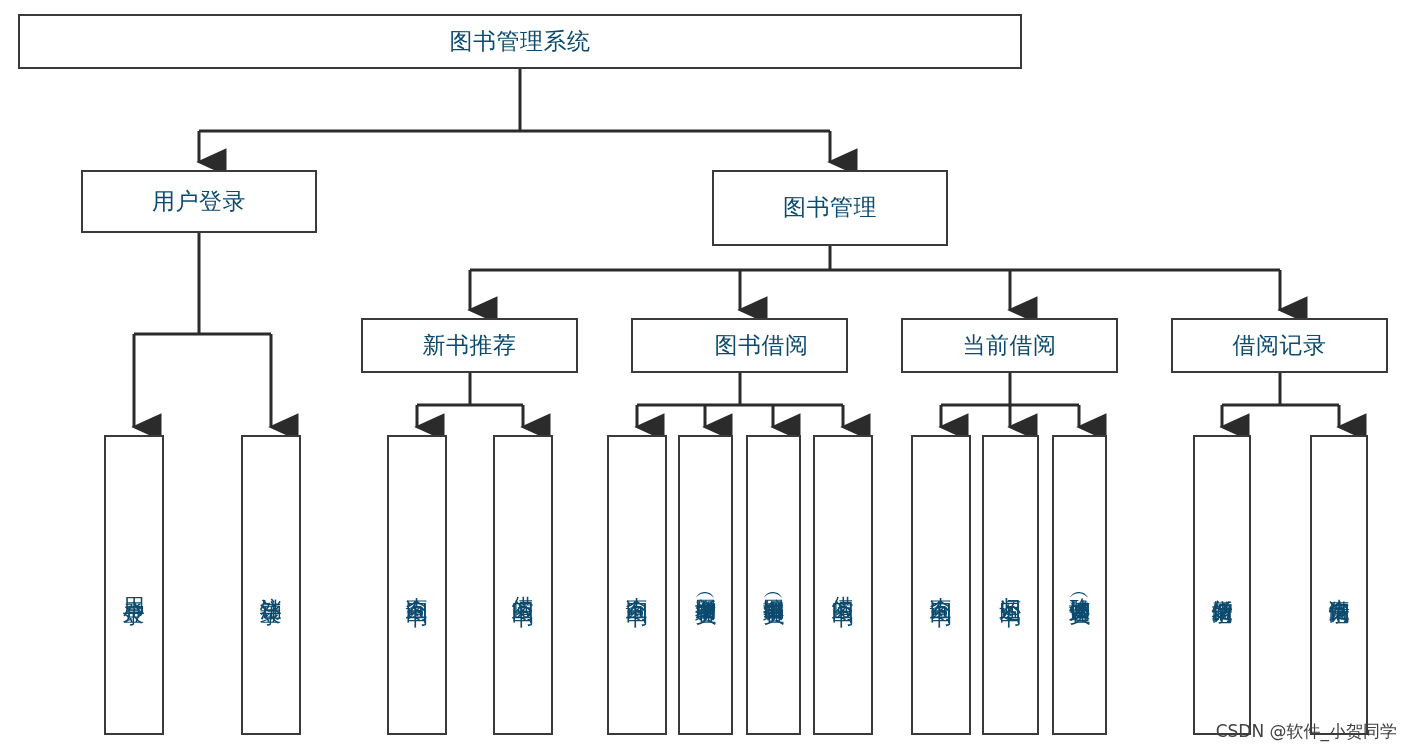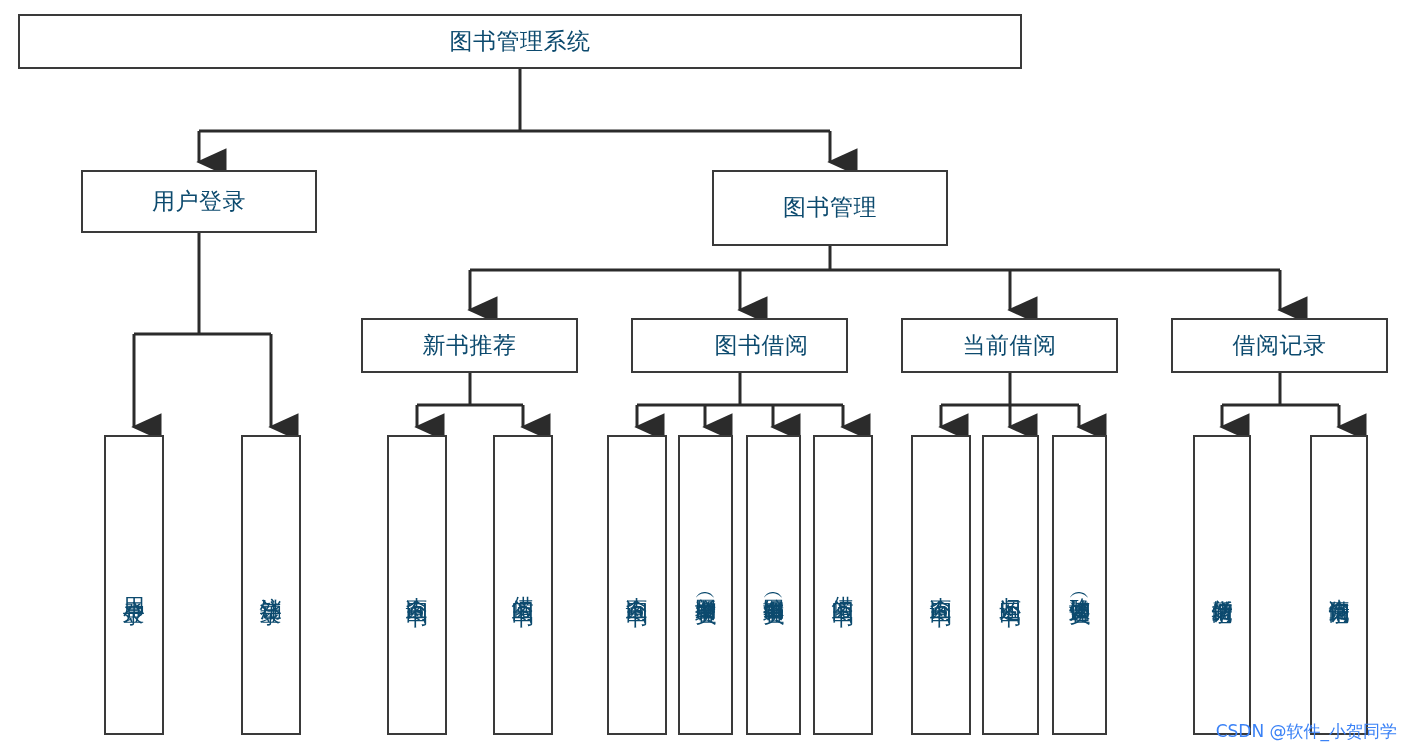--- a/index.html
+++ b/index.html
@@ -67,21 +67,21 @@
   }
   .node.v.tall .node-label {
     font-size: 21px;
     letter-spacing: 1px;
   }
   #watermark {
     position: absolute;
     right: 8px;
     bottom: 4px;
     font-size: 17px;
-    color: #3b82f6;
+    color: #404040;
     white-space: nowrap;
     user-select: none;
   }
 </style>
 </head>
 <body>
 
 <div id="diagram-root">
 
   <svg id="edge-layer" viewBox="0 0 1405 747" width="1405" height="747" xmlns="http://www.w3.org/2000/svg">

